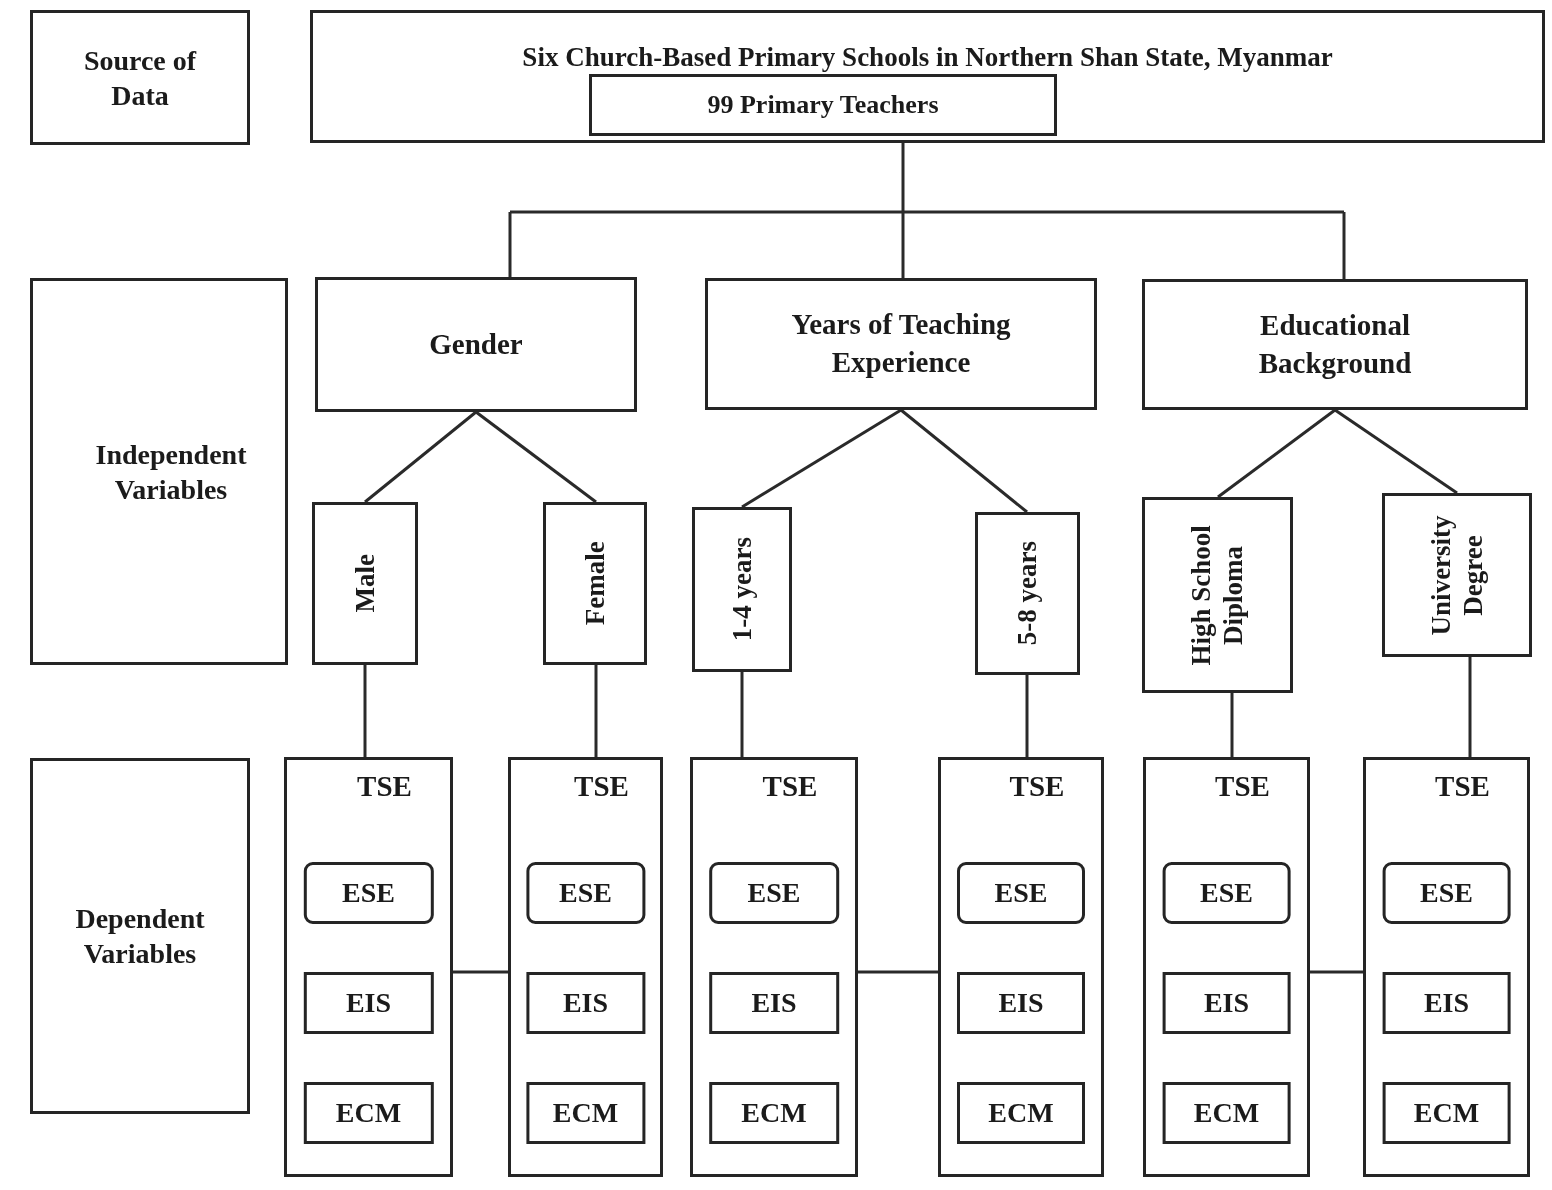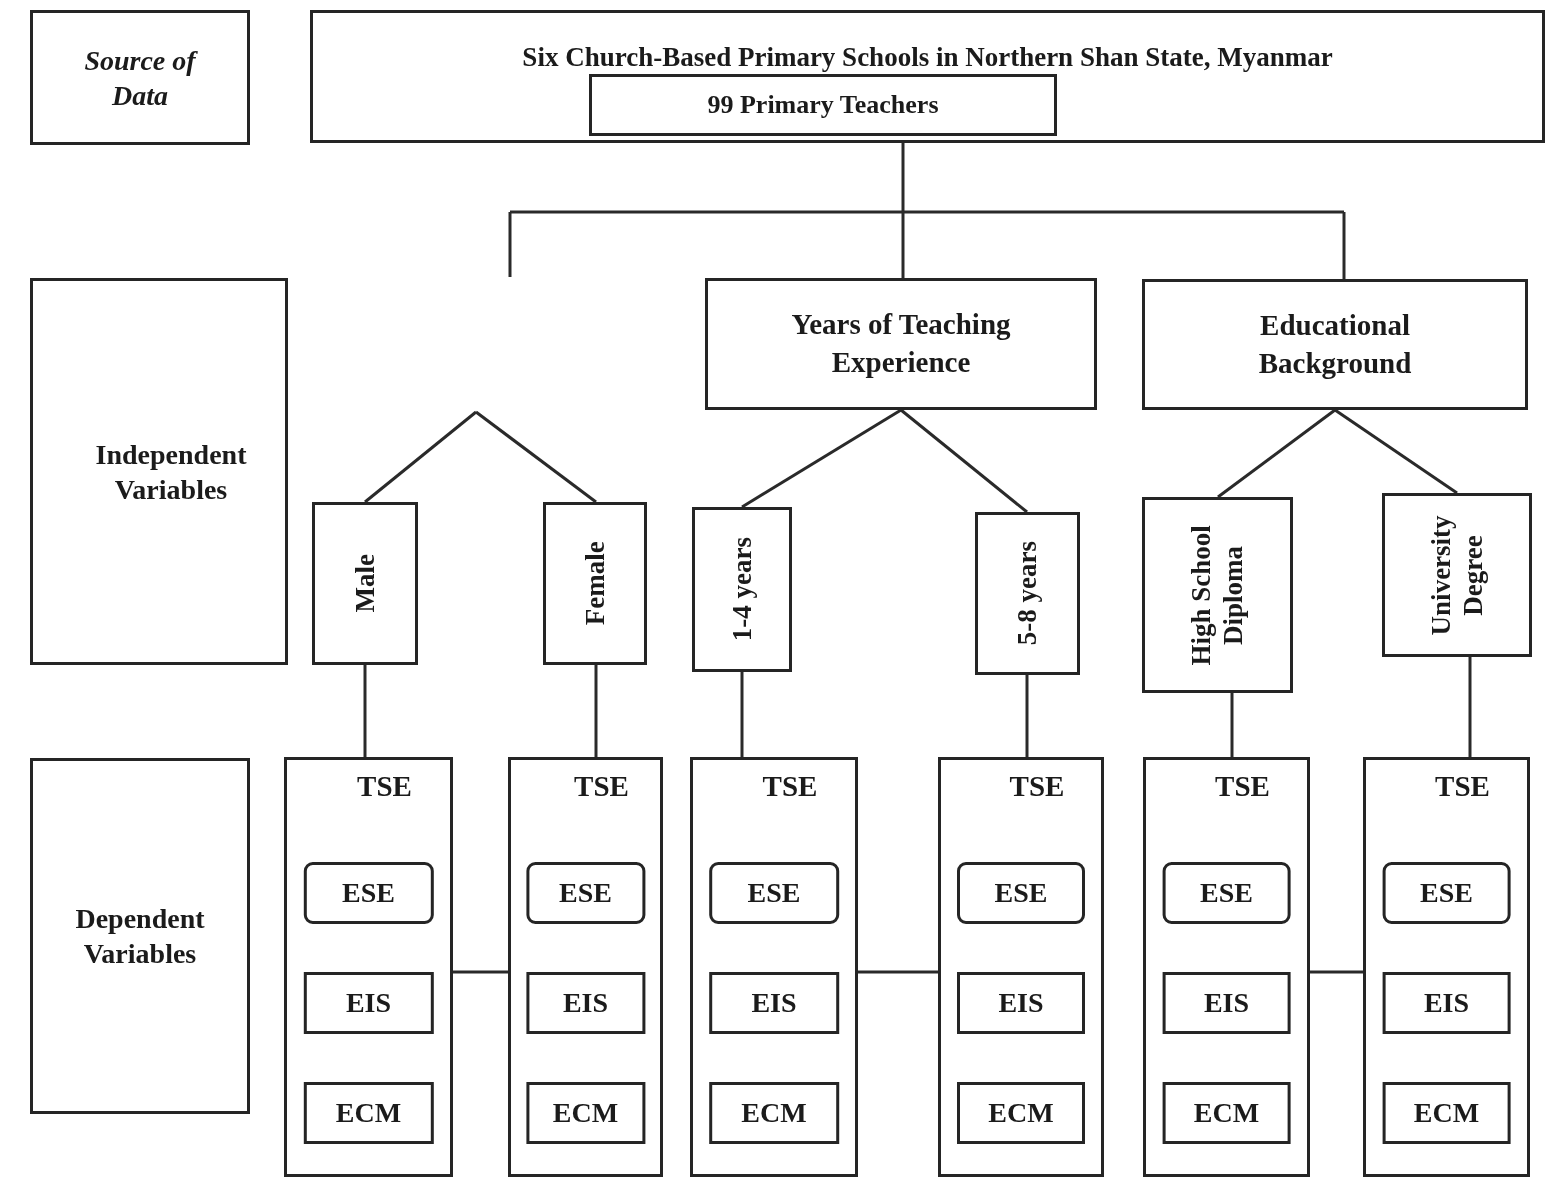--- a/index.html
+++ b/index.html
@@ -85,39 +85,42 @@
     <line x1="1027" y1="675" x2="1027" y2="757"></line>
     <line x1="1232" y1="692" x2="1232" y2="757"></line>
     <line x1="1470" y1="656" x2="1470" y2="757"></line>
 
     <line x1="453" y1="972" x2="508" y2="972"></line>
     <line x1="858" y1="972" x2="938" y2="972"></line>
     <line x1="1310" y1="972" x2="1363" y2="972"></line>
   </svg>
 
   <div class="box rowlabel" style="left:30px;top:10px;width:220px;height:135px;">
-    <span style="display:inline-block;max-width:160px;font-style:italic;">Source of Data</span>
+    <span style="display:inline-block;max-width:160px;">Source of Data</span>
   </div>
 
   <div class="box rowlabel" style="left:30px;top:278px;width:258px;height:387px;padding-left:24px;">
     <span style="display:inline-block;max-width:190px;">Independent Variables</span>
   </div>
 
   <div class="box rowlabel" style="left:30px;top:758px;width:220px;height:356px;">
     <span style="display:inline-block;max-width:190px;">Dependent Variables</span>
   </div>
 
   <div class="box titlebox" style="left:310px;top:10px;width:1235px;height:133px;">
     <span>Six Church-Based Primary Schools in Northern Shan State, Myanmar</span>
   </div>
 
   <div class="box teachers" style="left:589px;top:74px;width:468px;height:62px;">
     <span>99 Primary Teachers</span>
   </div>
 
+  <div class="box cat" style="left:315px;top:277px;width:322px;height:135px;">
+    <span>Gender</span>
+  </div>
 
   <div class="box cat" style="left:705px;top:278px;width:392px;height:132px;">
     <span style="display:inline-block;max-width:310px;">Years of Teaching Experience</span>
   </div>
 
   <div class="box cat" style="left:1142px;top:279px;width:386px;height:131px;">
     <span style="display:inline-block;max-width:250px;">Educational Background</span>
   </div>
 
   <div class="box sub" style="left:312px;top:502px;width:106px;height:163px;">

